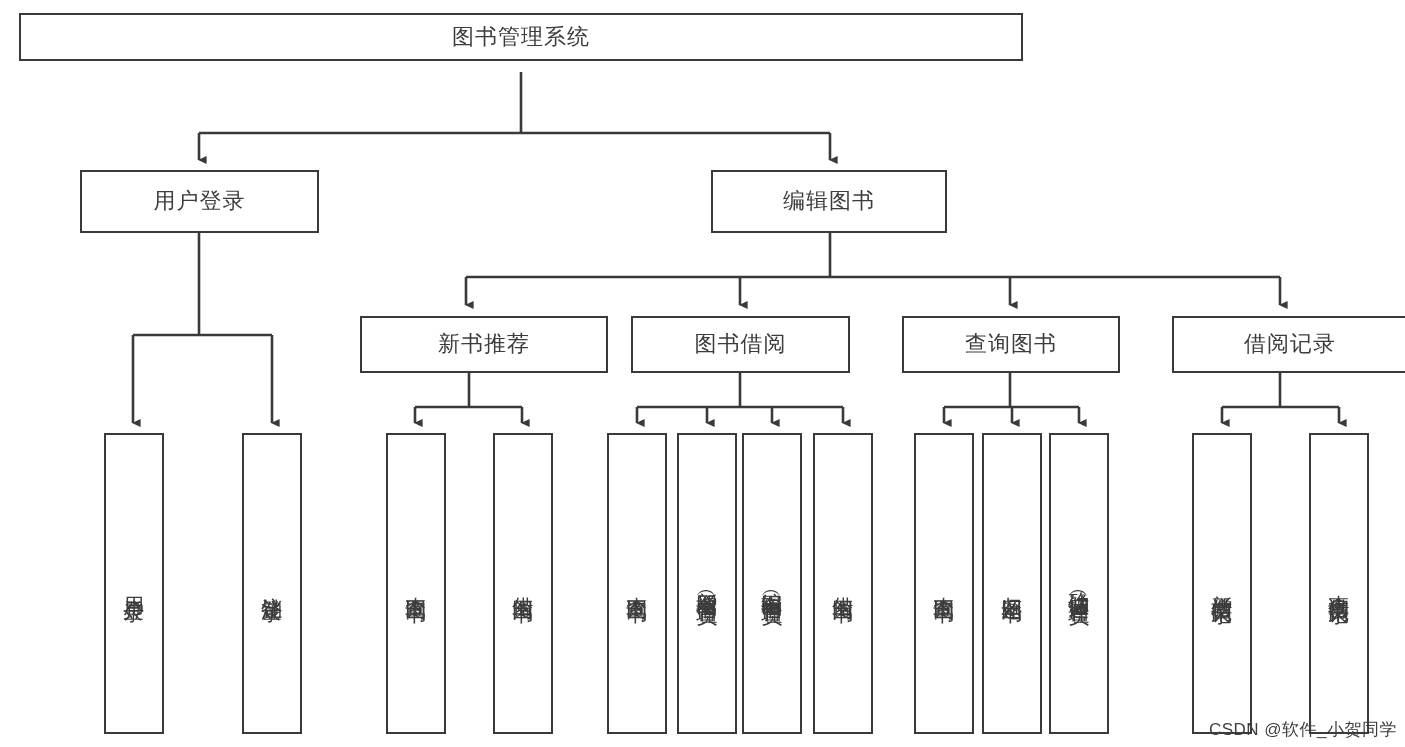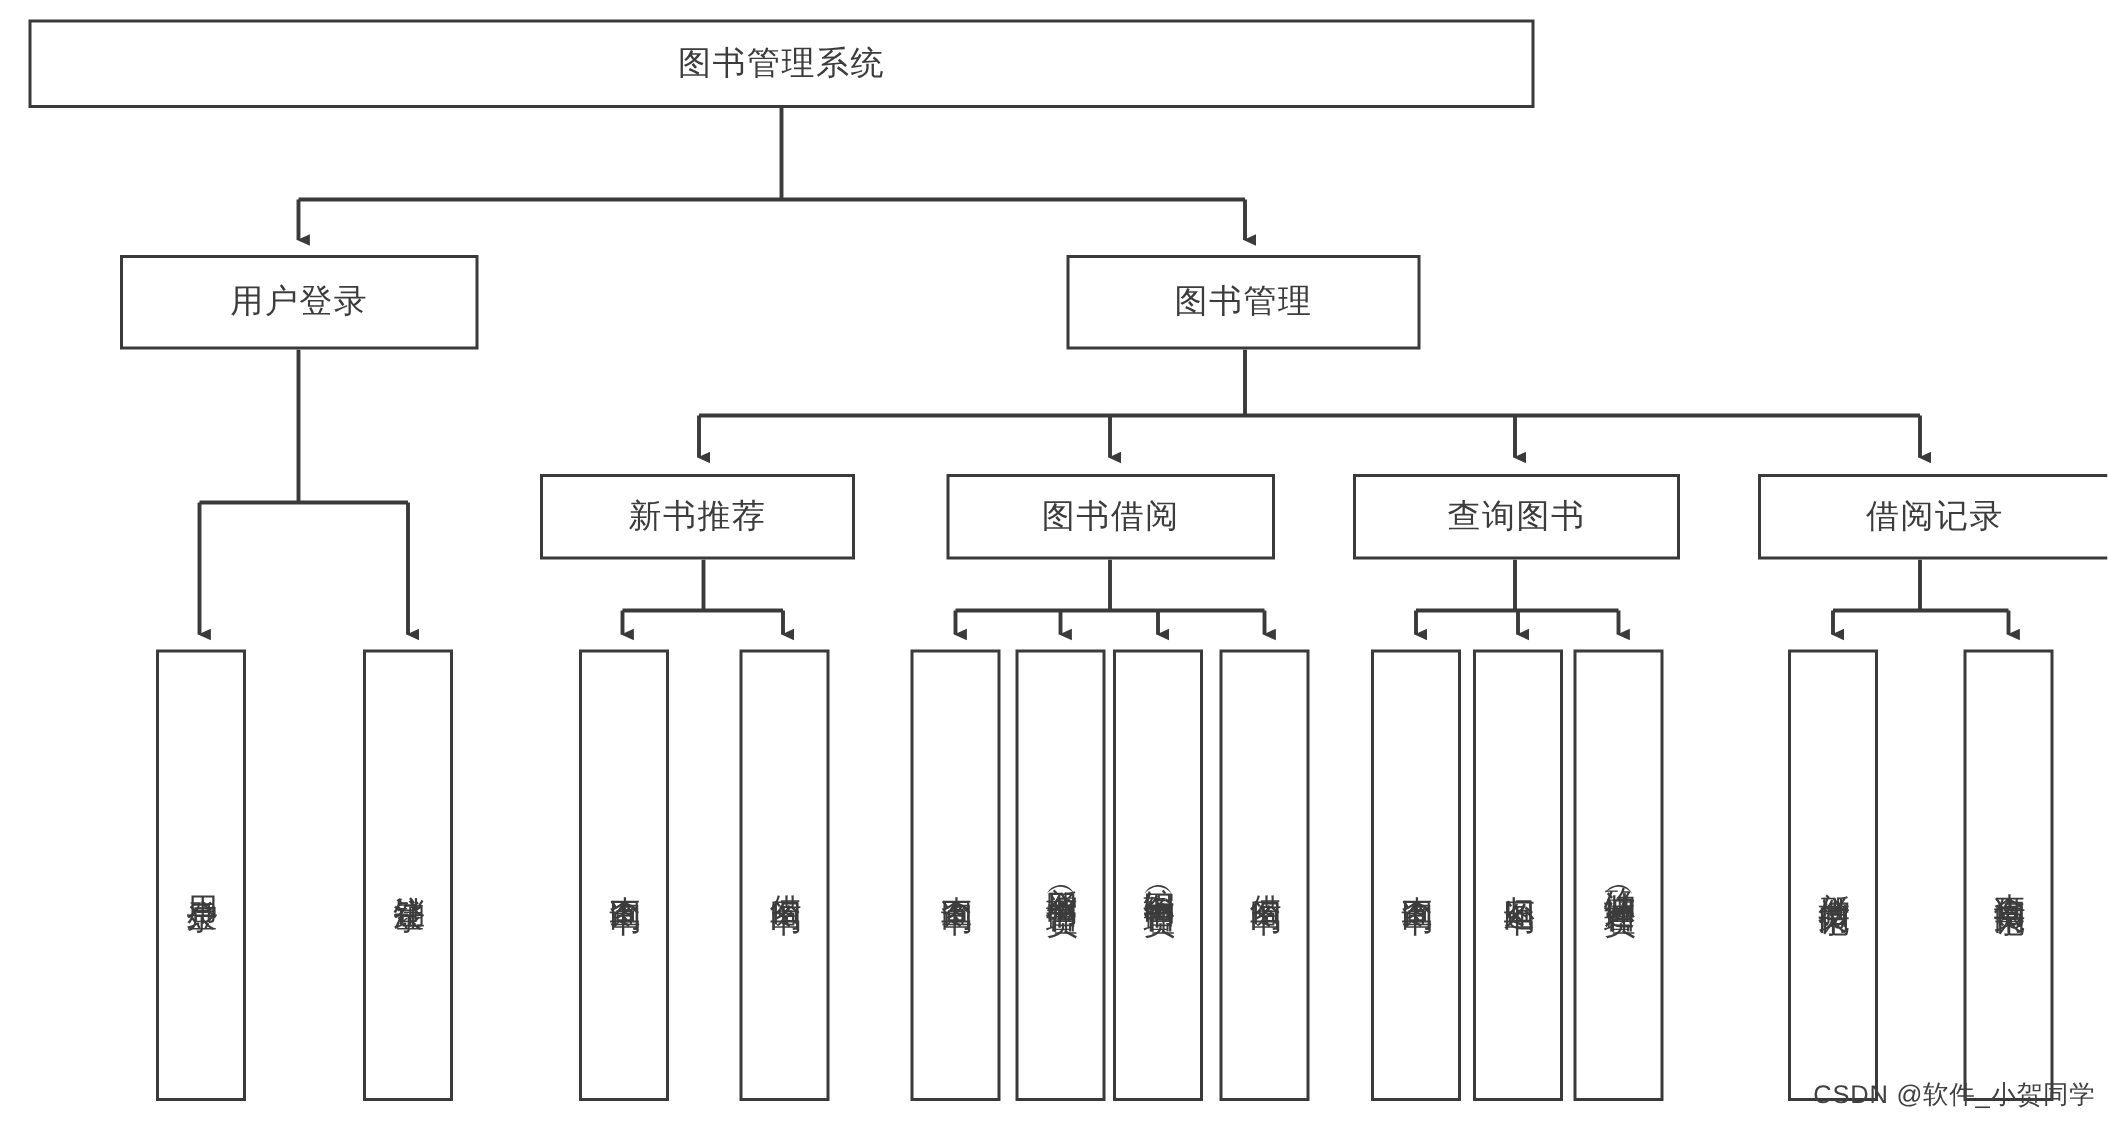--- a/index.html
+++ b/index.html
@@ -117,32 +117,32 @@
       <path d="M1012,407 L1012,423" marker-end="url(#arrow)"></path>
       <path d="M1079,407 L1079,423" marker-end="url(#arrow)"></path>
 
       <path d="M1280,373 L1280,407"></path>
       <path d="M1222,407 L1339,407"></path>
       <path d="M1222,407 L1222,423" marker-end="url(#arrow)"></path>
       <path d="M1339,407 L1339,423" marker-end="url(#arrow)"></path>
     </g>
   </svg>
 
-  <div class="node horiz" style="left:19px; top:13px; width:1004px; height:59px;">
+  <div class="node horiz" style="left:19px; top:13px; width:1004px; height:48px;">
     <span>图书管理系统</span>
   </div>
 
   <div class="node horiz" style="left:80px; top:170px; width:239px; height:63px;">
     <span>用户登录</span>
   </div>
   <div class="node horiz" style="left:711px; top:170px; width:236px; height:63px;">
-    <span>图书管理</span>
+    <span>编辑图书</span>
   </div>
 
-  <div class="node horiz" style="left:360px; top:316px; width:210px; height:57px;">
+  <div class="node horiz" style="left:360px; top:316px; width:248px; height:57px;">
     <span>新书推荐</span>
   </div>
   <div class="node horiz" style="left:631px; top:316px; width:219px; height:57px;">
     <span>图书借阅</span>
   </div>
   <div class="node horiz" style="left:902px; top:316px; width:218px; height:57px;">
     <span>查询图书</span>
   </div>
   <div class="node horiz" style="left:1172px; top:316px; width:236px; height:57px;">
     <span>借阅记录</span>

